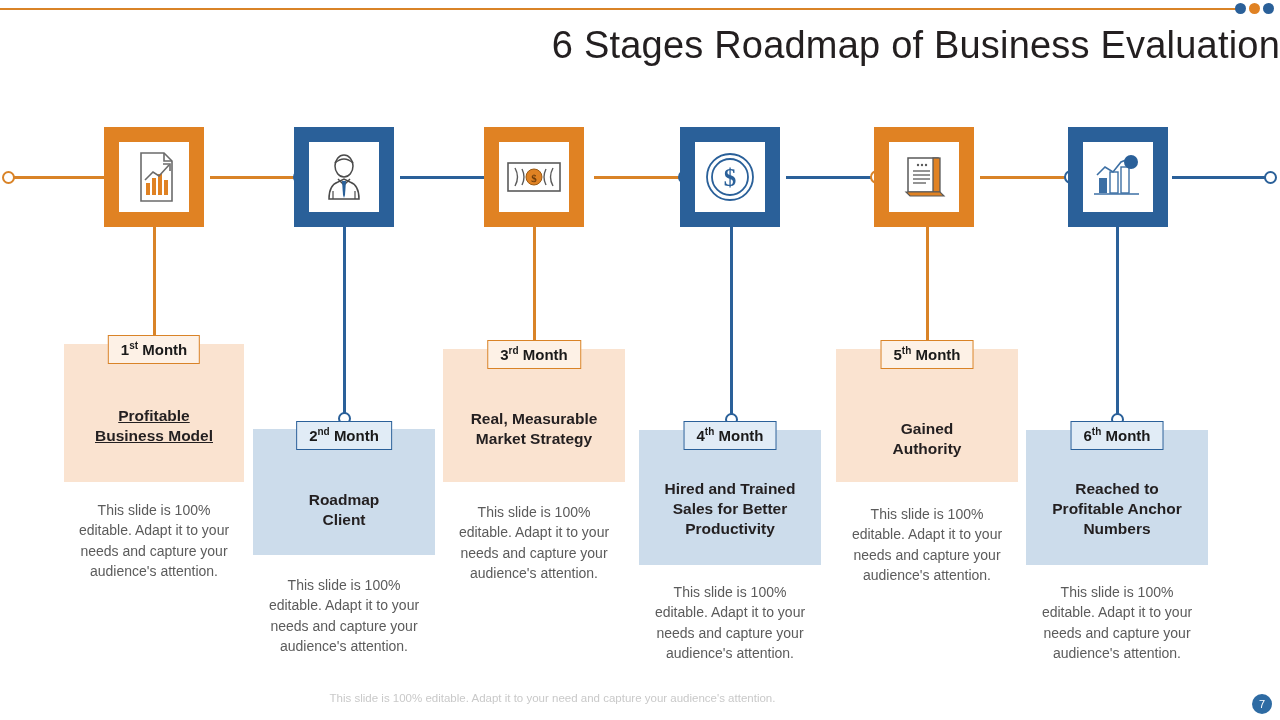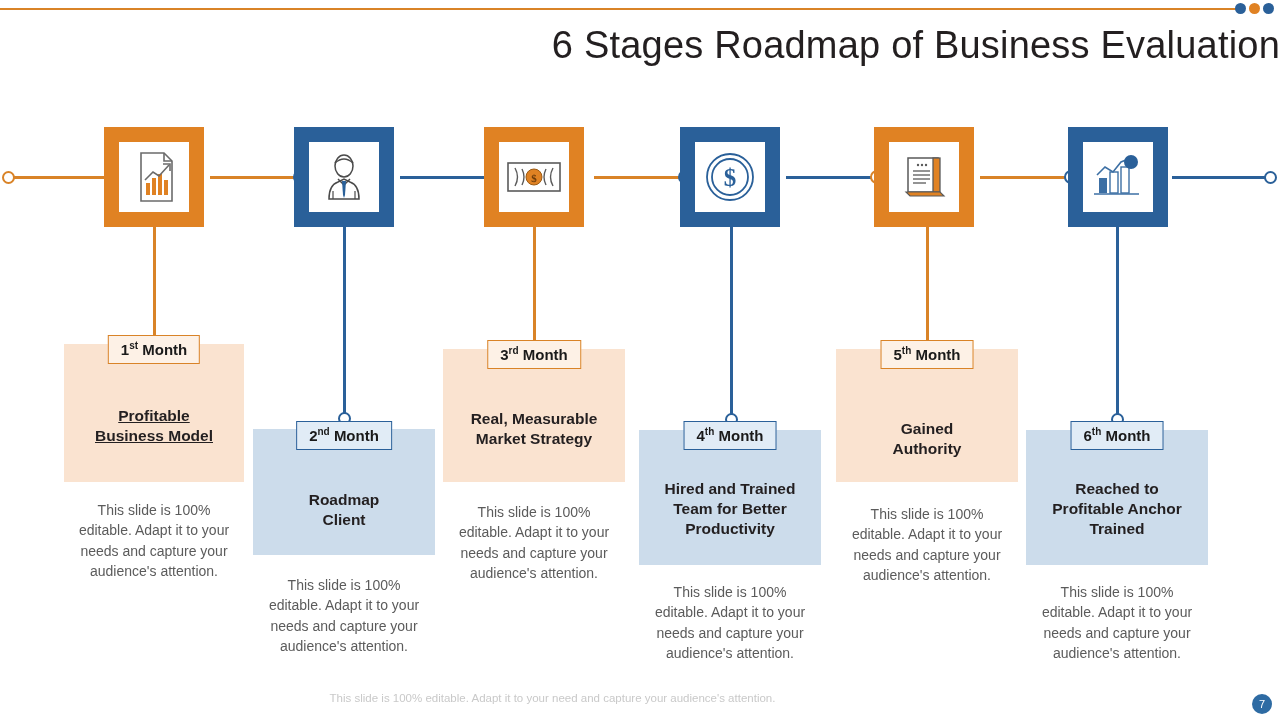--- a/index.html
+++ b/index.html
@@ -285,21 +285,21 @@
   </div>
 
   <div class="card blue" style="left:639px; top:430px; width:182px;">
     <div class="panel" style="height:135px;"></div>
     <div class="monthbox" style="top:-9px;">
       <span>4</span><sup>th</sup>
       <span>Month</span>
     </div>
     <div class="headline" style="top:49px;">
       <div>Hired and Trained</div>
-      <div>Team for Better</div>
+      <div>Sales for Better</div>
       <div>Productivity</div>
     </div>
     <div class="bodytext" style="top:152px; padding:0 8px;">This slide is 100% editable. Adapt it to your needs and capture your audience's attention.</div>
   </div>
 
   <div class="card" style="left:836px; top:349px; width:182px;">
     <div class="panel" style="height:133px;"></div>
     <div class="monthbox" style="top:-9px;">
       <span>5</span><sup>th</sup>
       <span>Month</span>
@@ -313,21 +313,21 @@
 
   <div class="card blue" style="left:1026px; top:430px; width:182px;">
     <div class="panel" style="height:135px;"></div>
     <div class="monthbox" style="top:-9px;">
       <span>6</span><sup>th</sup>
       <span>Month</span>
     </div>
     <div class="headline" style="top:49px;">
       <div>Reached to</div>
       <div>Profitable Anchor</div>
-      <div>Trained</div>
+      <div>Numbers</div>
     </div>
     <div class="bodytext" style="top:152px; padding:0 8px;">This slide is 100% editable. Adapt it to your needs and capture your audience's attention.</div>
   </div>
 
   <div class="footer">This slide is 100% editable. Adapt it to your need and capture your audience's attention.</div>
   <div class="pagenum">7</div>
 
 </div>
 
 </body></html>

